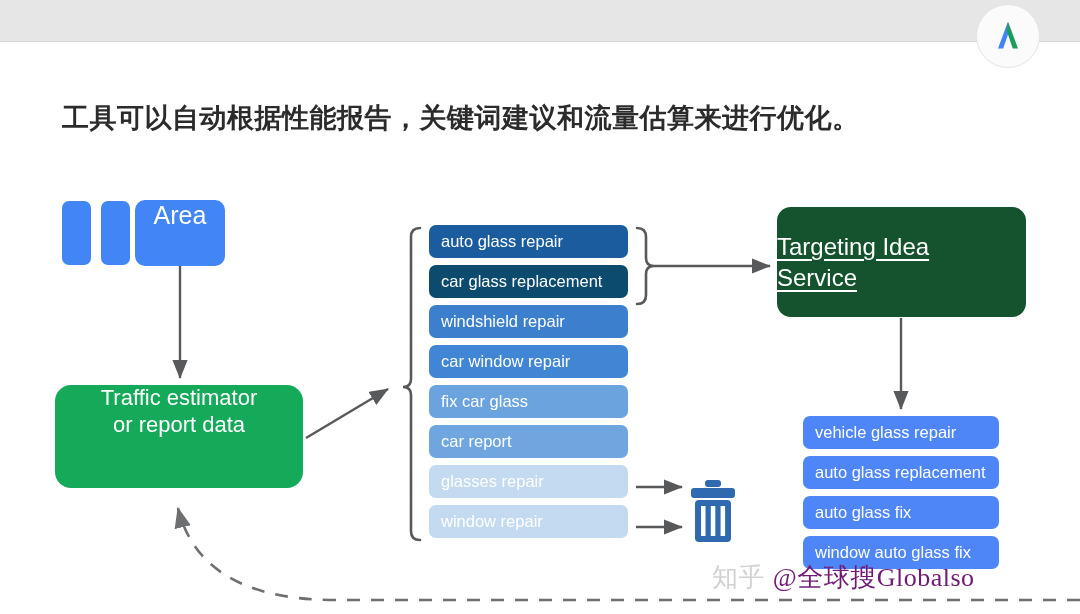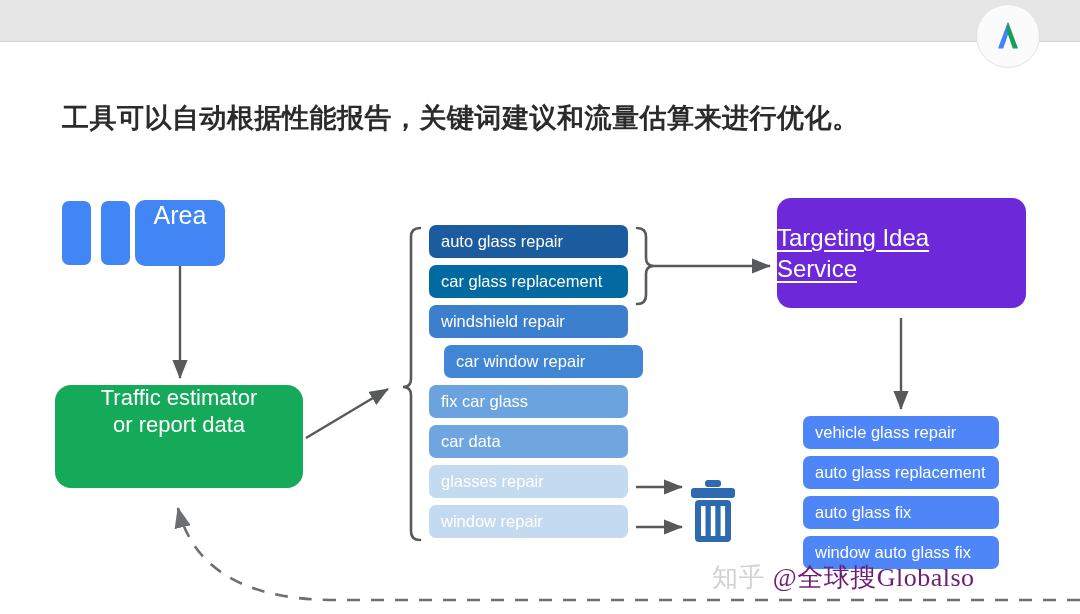--- a/index.html
+++ b/index.html
@@ -99,23 +99,23 @@
   #node-traffic {
     left: 55px; top: 385px;
     width: 248px; height: 103px;
     background: #15a95a;
     font-size: 22px;
     border-radius: 16px;
     padding: 0 10px;
   }
 
   #node-targeting {
-    left: 777px; top: 198px;
+    left: 777px; top: 207px;
     width: 249px; height: 110px;
-    background: #6d28d9;
+    background: #14532d;
     font-size: 24px;
     border-radius: 14px;
     flex-direction: column;
     gap: 2px;
   }
   #node-targeting .tline {
     text-decoration: underline;
     text-underline-offset: 4px;
     text-decoration-thickness: 1.5px;
   }
@@ -226,34 +226,34 @@
 
   <div class="node" id="node-targeting">
     <div class="tline">Targeting Idea</div>
     <div class="tline">Service</div>
   </div>
 
   <div class="kw-col" id="kw-left">
       <div class="pill" style="background: rgb(26, 92, 158);">
         <span>auto glass repair</span>
       </div>
-      <div class="pill" style="background: #0369a1;">
+      <div class="pill" style="background: #0c4a6e;">
         <span>car glass replacement</span>
       </div>
       <div class="pill" style="background: rgb(60, 127, 204);">
         <span>windshield repair</span>
       </div>
-      <div class="pill" style="background: rgb(65, 134, 212); margin-left: 15px;">
+      <div class="pill" style="background: rgb(65, 134, 212);">
         <span>car window repair</span>
       </div>
       <div class="pill" style="background: rgb(106, 163, 222);">
         <span>fix car glass</span>
       </div>
       <div class="pill" style="background: rgb(111, 166, 224);">
-        <span>car data</span>
+        <span>car report</span>
       </div>
       <div class="pill" style="background: rgb(195, 218, 240);">
         <span>glasses repair</span>
       </div>
       <div class="pill" style="background: rgb(195, 218, 240);">
         <span>window repair</span>
       </div>
     </div>
   <div class="kw-col" id="kw-right">
       <div class="pill" style="background: rgb(79, 134, 247); text-align: center;">

